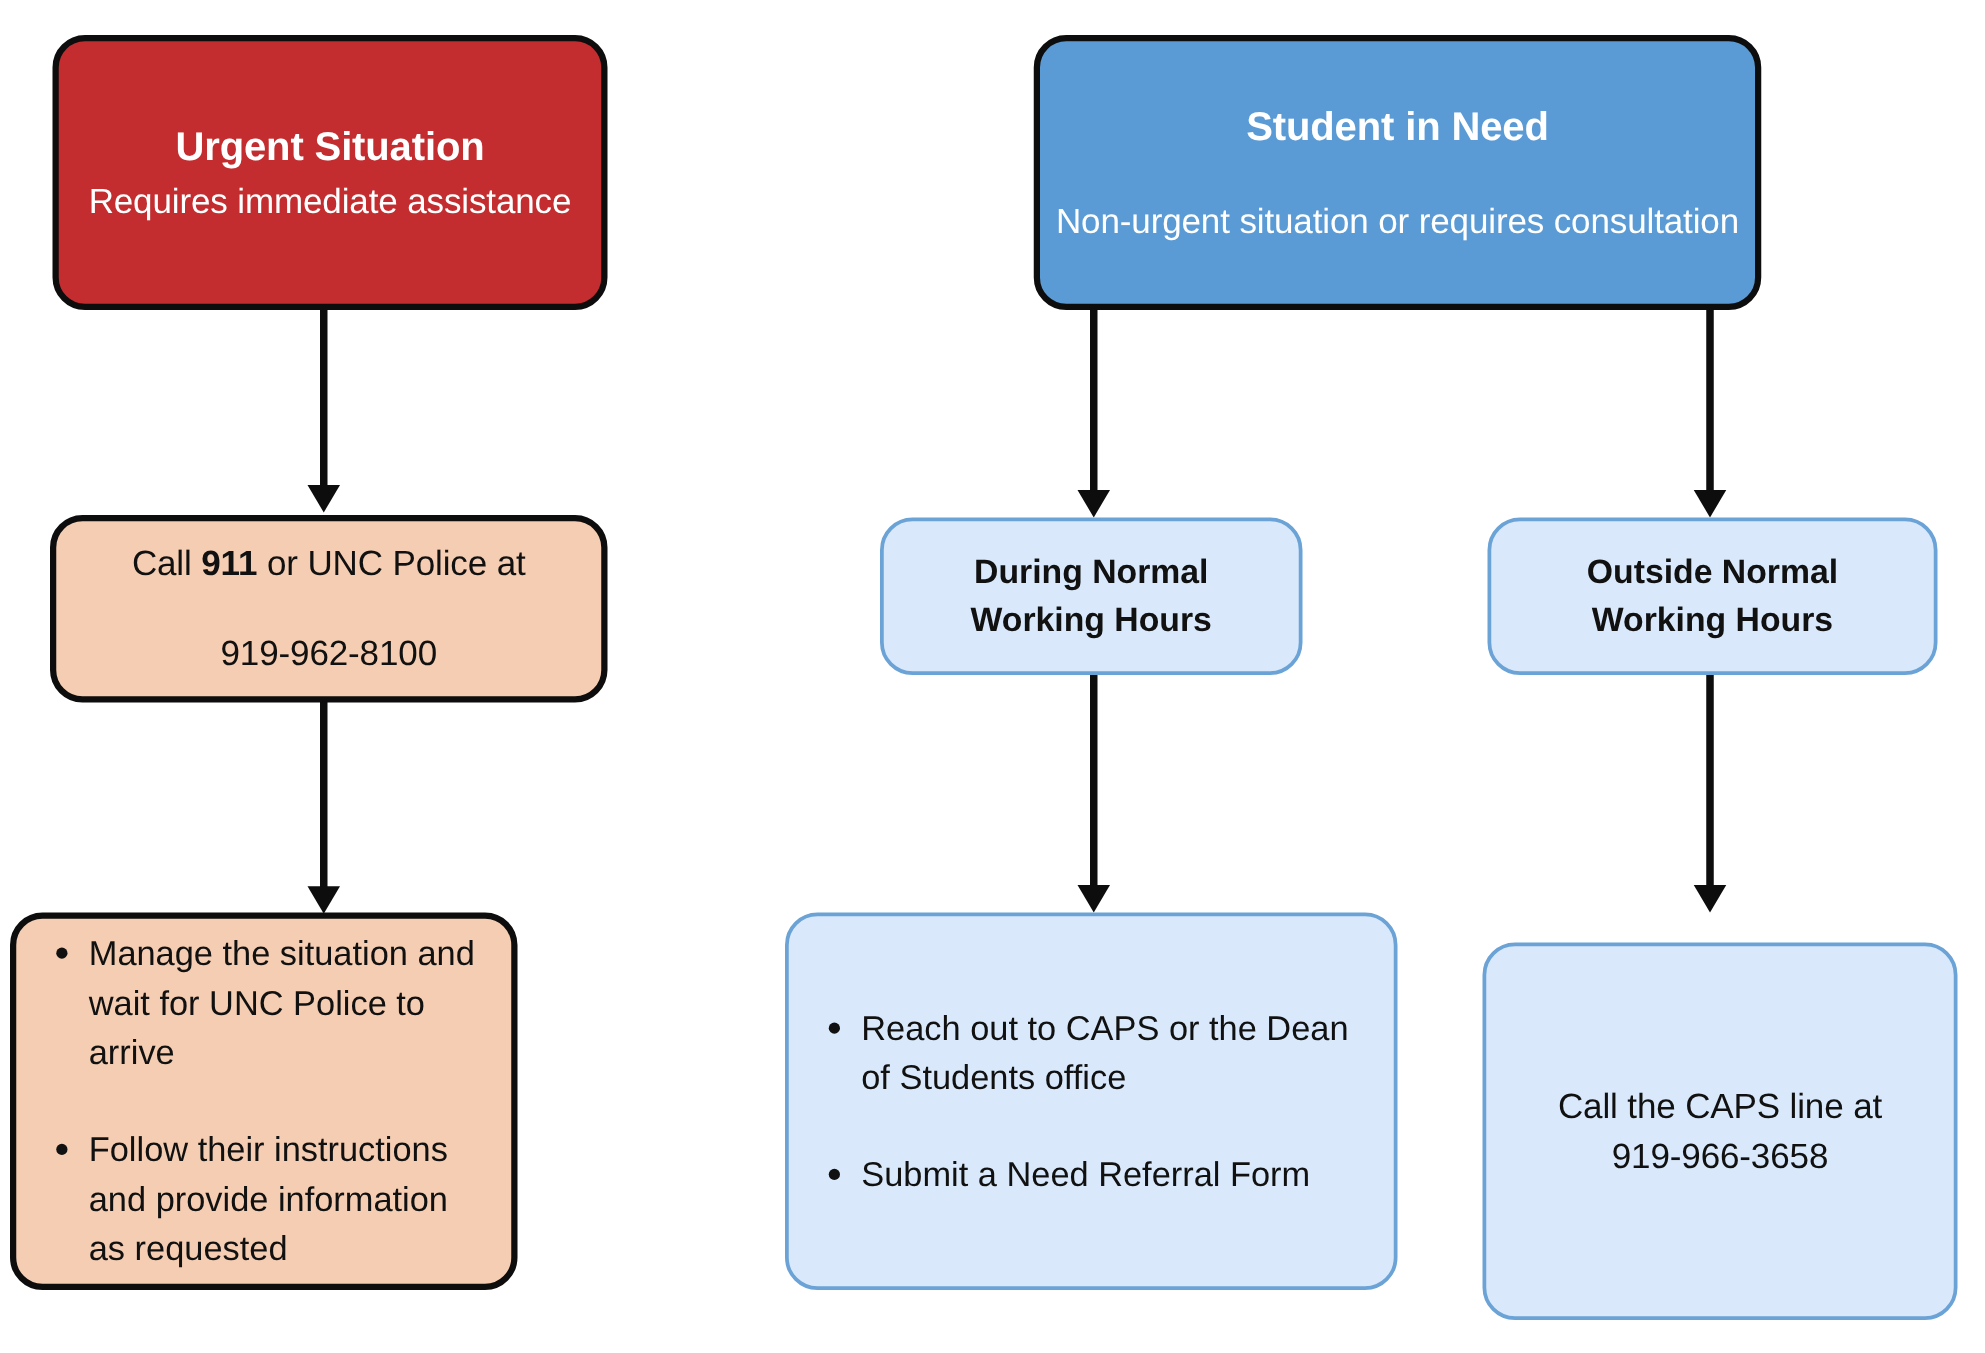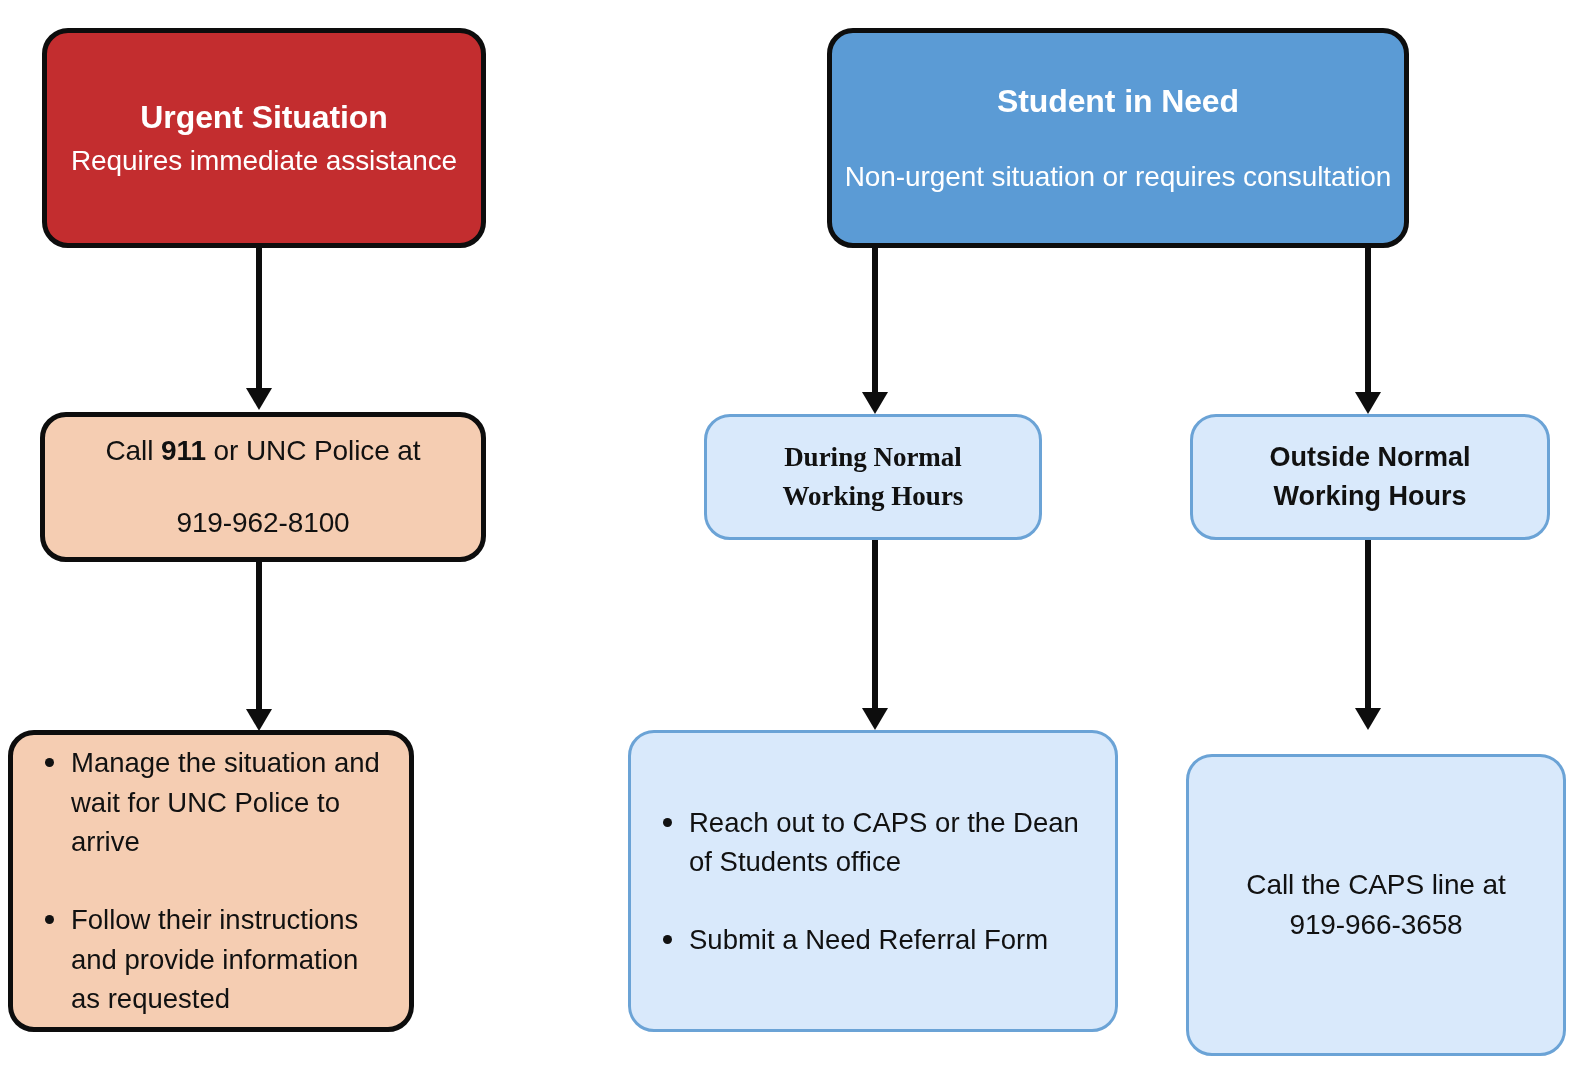--- a/index.html
+++ b/index.html
@@ -170,21 +170,21 @@
       <li>Manage the situation and wait for UNC Police to arrive</li>
       <li>Follow their instructions and provide information as requested</li>
     </ul>
   </div>
 
   <div class="node blue dark-edge" style="left:827px; top:28px; width:582px; height:220px;">
     <div class="node-title">Student in Need</div>
     <div class="node-sub">Non-urgent situation or requires consultation</div>
   </div>
 
-  <div class="node lblue blue-edge" style="left:704px; top:414px; width:338px; height:126px;font-family:Liberation Serif, serif;">
+  <div class="node lblue blue-edge" style="left:704px; top:414px; width:338px; height:126px;">
     <div class="node-heading">During Normal</div>
     <div class="node-heading">Working Hours</div>
   </div>
 
   <div class="node lblue blue-edge" style="left:628px; top:730px; width:490px; height:302px;">
     <ul class="bullets" style="padding:0 32px 0 24px;">
       <li>Reach out to CAPS or the Dean of Students office</li>
       <li>Submit a Need Referral Form</li>
     </ul>
   </div>

